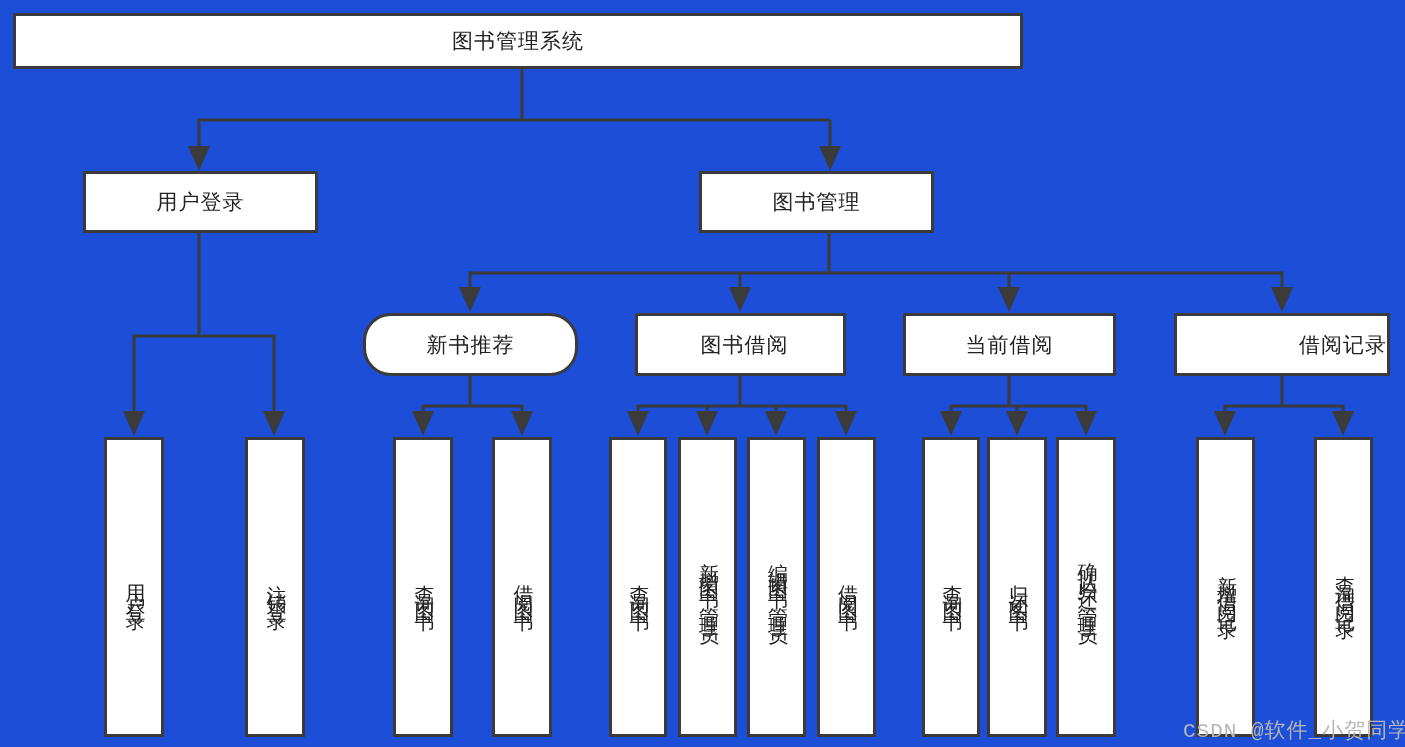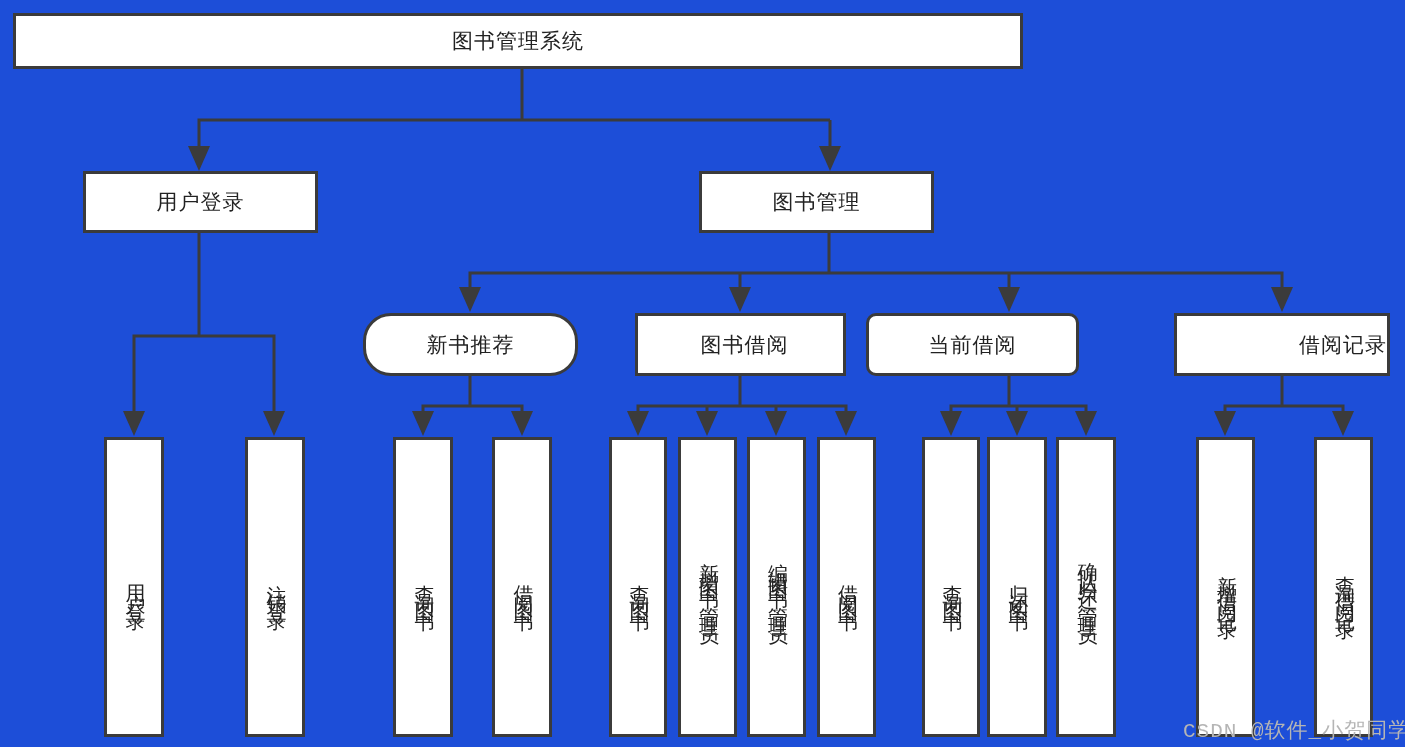--- a/index.html
+++ b/index.html
@@ -95,21 +95,21 @@
   <div class="node" style="left:699px; top:171px; width:235px; height:62px;">
     <span>图书管理</span>
   </div>
 
   <div class="node" style="left:363px; top:313px; width:215px; height:63px;border-radius:28px;">
     <span>新书推荐</span>
   </div>
   <div class="node" style="left:635px; top:313px; width:211px; height:63px;padding-left:8px;">
     <span>图书借阅</span>
   </div>
-  <div class="node" style="left:866px; top:313px; width:213px; height:63px;border-radius:10px;">
+  <div class="node" style="left:903px; top:313px; width:213px; height:63px;">
     <span>当前借阅</span>
   </div>
   <div class="node" style="left:1174px; top:313px; width:216px; height:63px;justify-content:flex-end;">
     <span>借阅记录</span>
   </div>
 
   <div class="node leaf" style="left:104px; top:437px; width:60px; height:300px;">
     <span>用户登录</span>
   </div>
   <div class="node leaf" style="left:245px; top:437px; width:60px; height:300px;">

